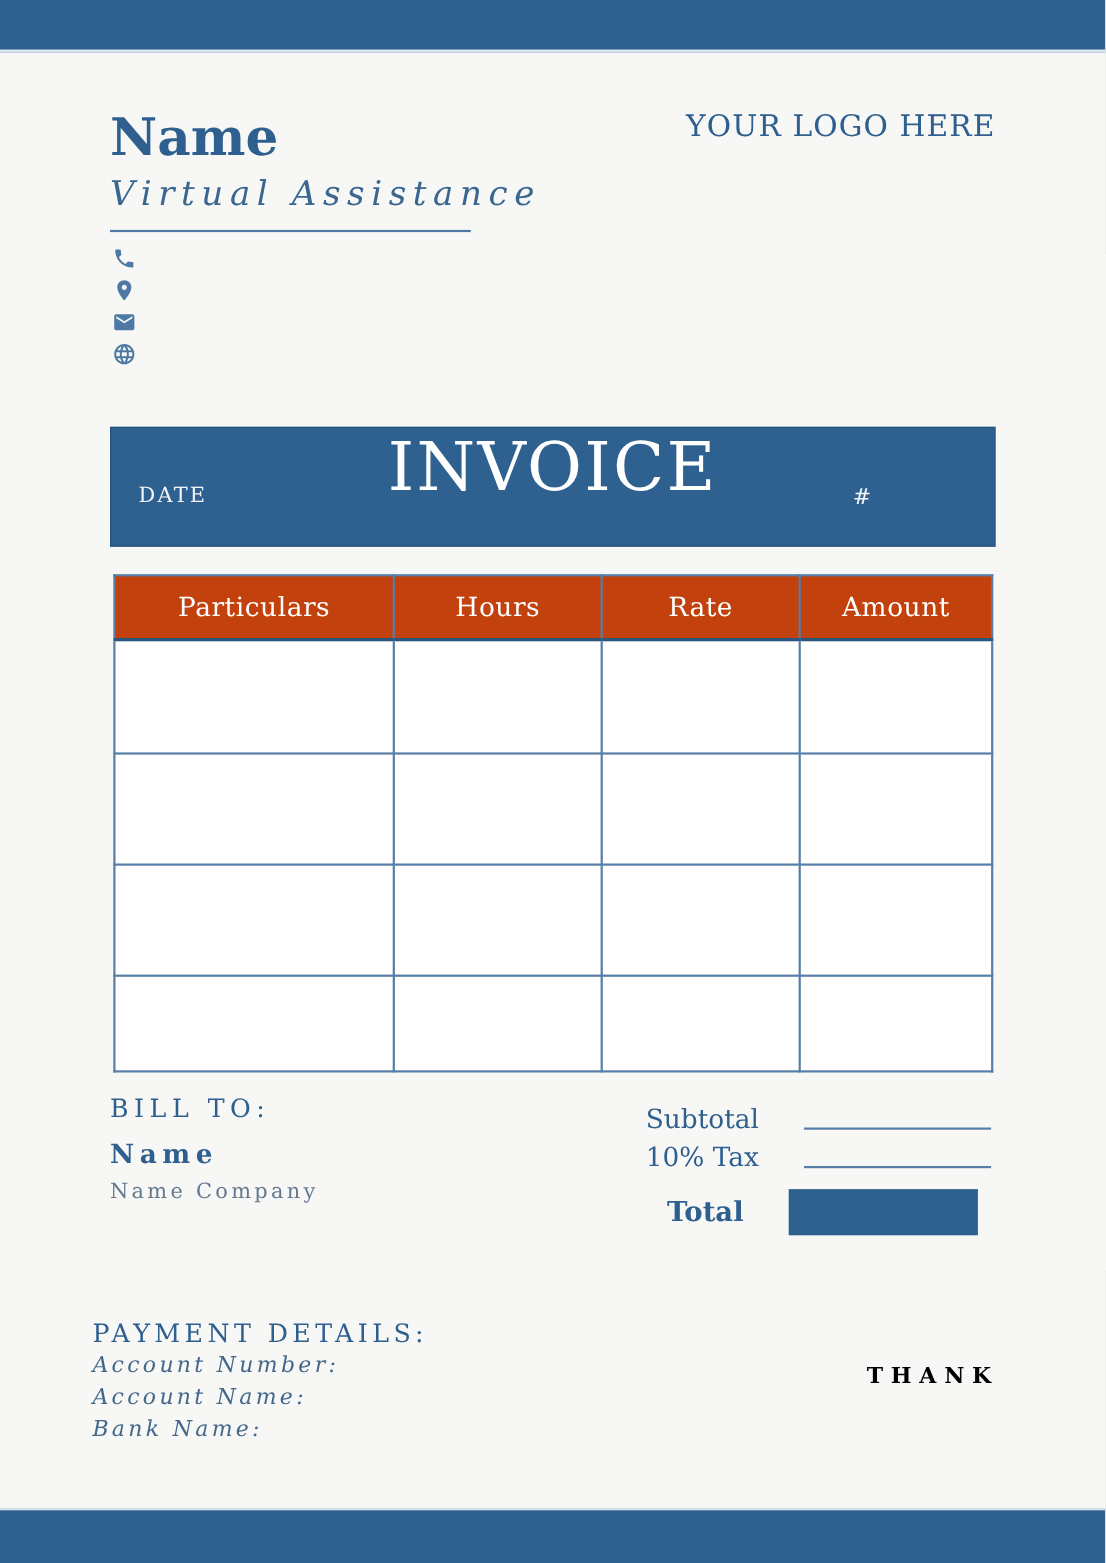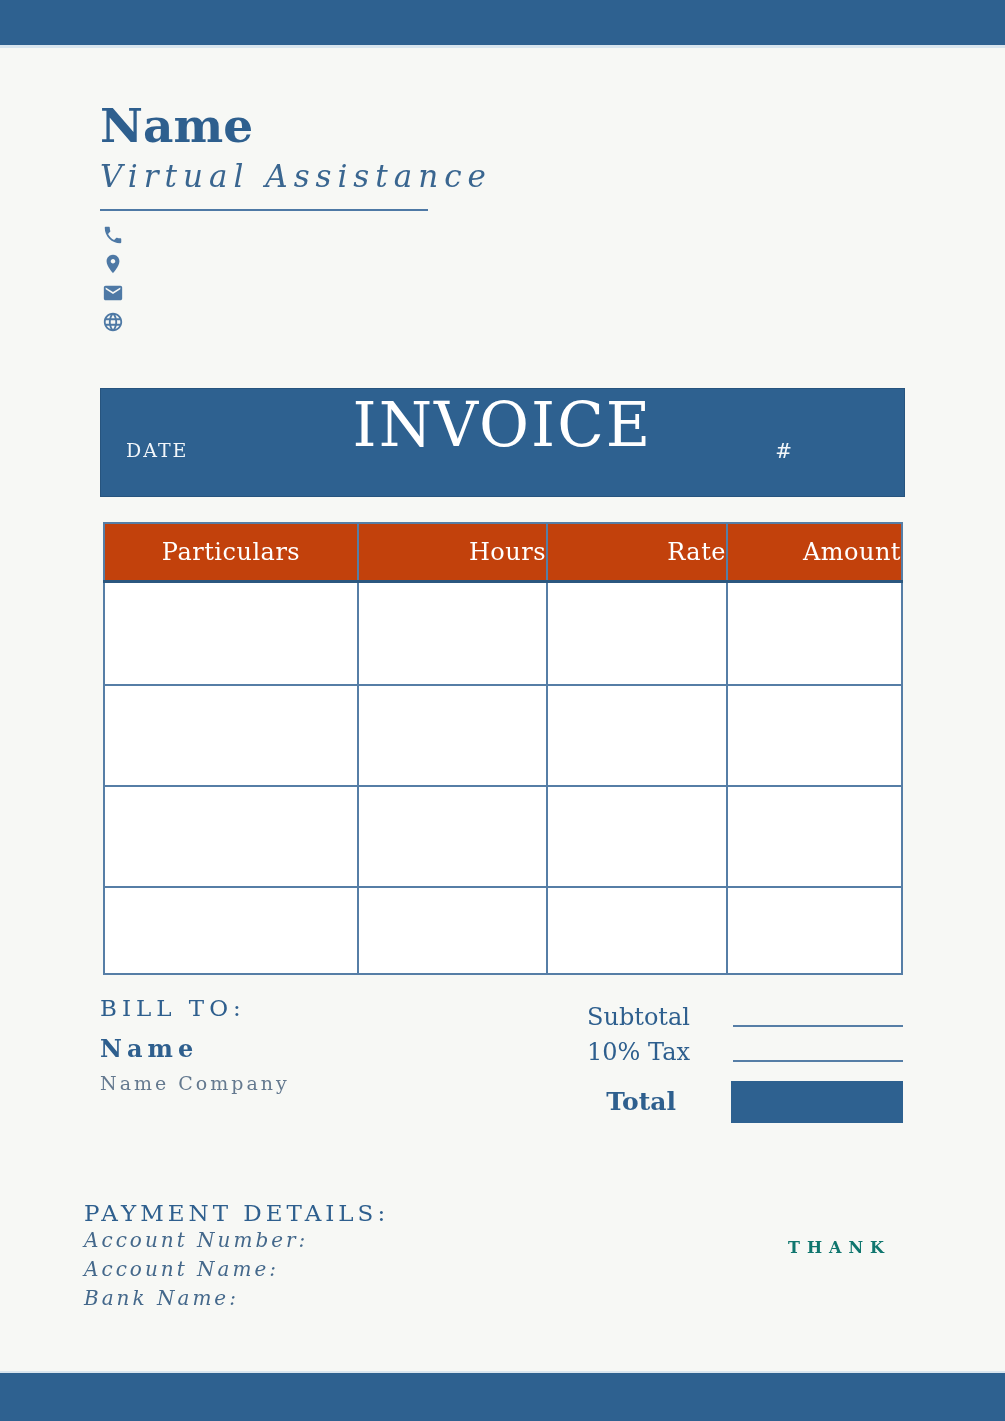--- a/index.html
+++ b/index.html
@@ -87,21 +87,21 @@
   .items-table col.c1 { width: 254px; }
   .items-table col.c2 { width: 189px; }
   .items-table col.c3 { width: 180px; }
   .items-table col.c4 { width: 175px; }
   .items-table th {
     background: #c2410c; color: #ffffff;
     font-size: 24px; font-weight: 400; letter-spacing: 0.5px;
     height: 58px; border: 2px solid #567ea6;
     border-bottom: 3px solid #2b577f;
   }
-  .items-table th + th { border-left: 2px solid #a7bfd3; text-align: right; }
+  .items-table th + th { border-left: 2px solid #a7bfd3; }
   .items-table td {
     background: #ffffff;
     border: 2px solid #567ea6;
   }
   .items-table tbody tr:nth-child(1) td { height: 104px; }
   .items-table tbody tr:nth-child(2) td { height: 101px; }
   .items-table tbody tr:nth-child(3) td { height: 101px; }
   .items-table tbody tr:nth-child(4) td { height: 87px; }
 
   
@@ -110,21 +110,21 @@
   .bill-to-name {
     margin-top: 13px; font-size: 24px; font-weight: bold;
     letter-spacing: 5px; color: #2e5f8e;
   }
   .bill-to-company {
     margin-top: 9px; font-size: 19px; letter-spacing: 3px; color: #64798f;
   }
 
   
   .totals { position: absolute; left: 560px; top: 1002px; width: 343px; }
-  .totals-row { display: flex; align-items: flex-start; height: 35px; justify-content: space-between; }
+  .totals-row { display: flex; align-items: flex-start; height: 35px; }
   .totals-label {
     width: 130px; text-align: right;
     font-size: 24px; color: #2e5f8e; line-height: 30px;
     white-space: nowrap;
   }
   .totals-line {
     margin-left: 41px; width: 170px; height: 25px;
     border-bottom: 2px solid #567ea6;
   }
   .totals-row.total-row { margin-top: 9px; height: 42px; align-items: center; }
@@ -139,36 +139,37 @@
   .payment-heading { font-size: 23px; letter-spacing: 4px; color: #2e5f8e; }
   .payment-item {
     font-size: 20px; font-style: italic; letter-spacing: 3px;
     color: #44688b; line-height: 29px;
   }
   .payment-item:first-of-type { margin-top: 9px; }
 
   
   .thankyou { position: absolute; left: 788px; top: 1238px; text-align: left; }
   .thankyou-line1 {
-    font-size: 16px; font-weight: bold; letter-spacing: 7px; color: #0f766e;
+    font-size: 20px; font-weight: bold; letter-spacing: 7px; color: #000000;
     white-space: nowrap;
   }
   .thankyou-line2 {
     margin-top: 3px;
     font-size: 38px; font-weight: bold; letter-spacing: 3px; color: #2e5f8e;
     white-space: nowrap;
   }
 </style>
 </head>
 <body>
 
 <div class="page">
 
   <div class="top-bar"></div>
 
+  <div class="logo-text">YOUR LOGO HERE</div>
 
   <div class="brand">
     <div class="brand-name">Name</div>
     <div class="brand-tagline">Virtual Assistance</div>
     <div class="brand-rule"></div>
     <div class="contact-icons">
       <span class="icon">
         <svg viewBox="0 0 24 24">
             <path d="M6.62 10.79c1.44 2.83 3.76 5.14 6.59 6.59l2.2-2.2c.27-.27.67-.36 1.02-.24 1.12.37 2.33.57 3.57.57.55 0 1 .45 1 1V20c0 .55-.45 1-1 1-9.39 0-17-7.61-17-17 0-.55.45-1 1-1h3.5c.55 0 1 .45 1 1 0 1.25.2 2.45.57 3.57.11.35.03.74-.25 1.02l-2.2 2.2z"></path>
           </svg>

